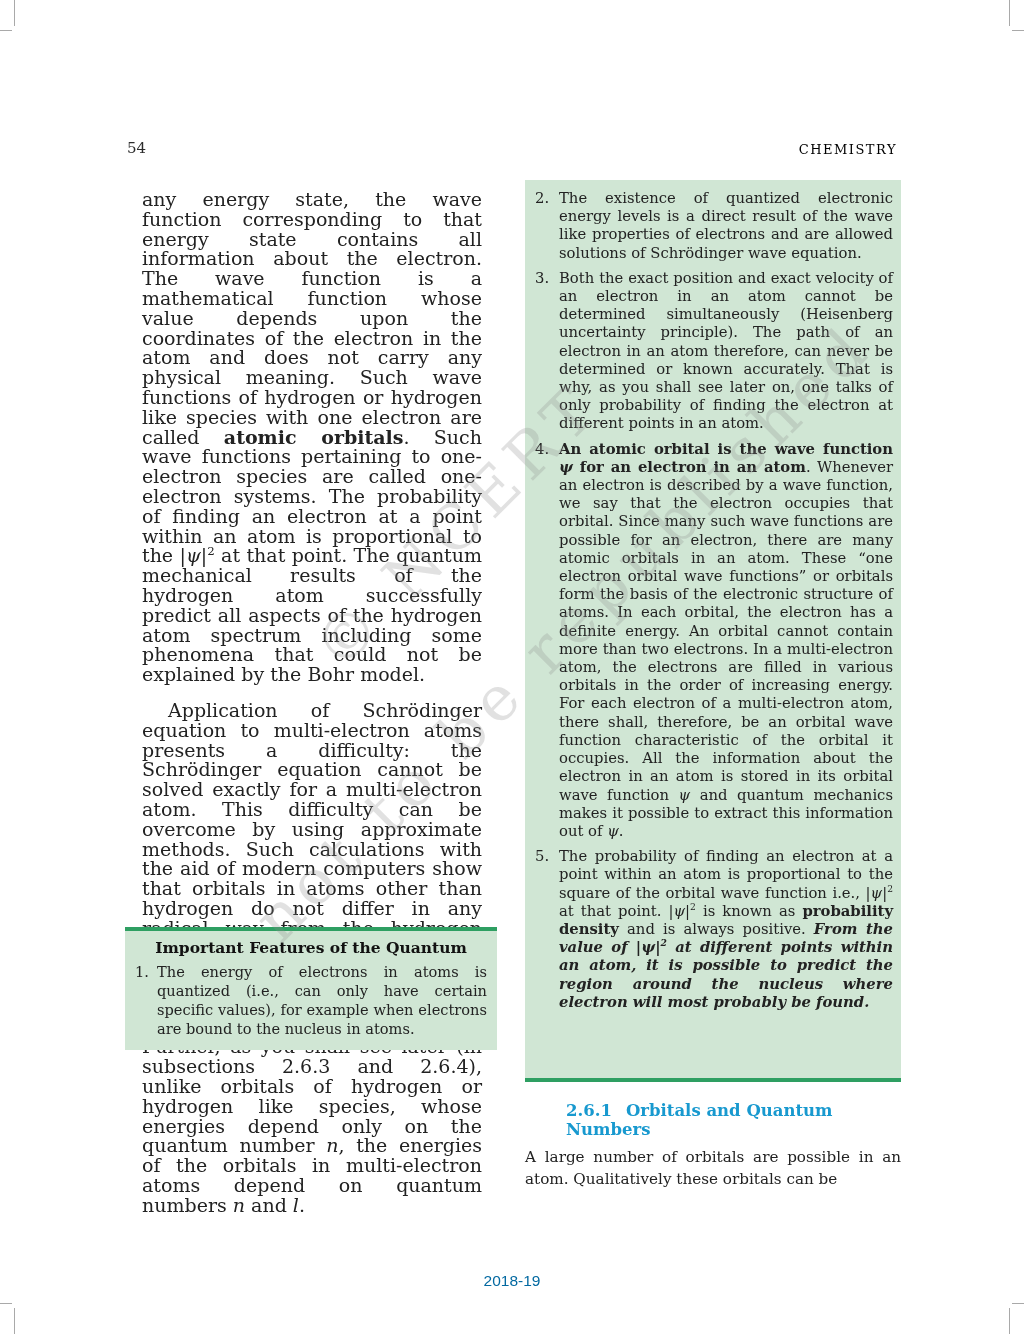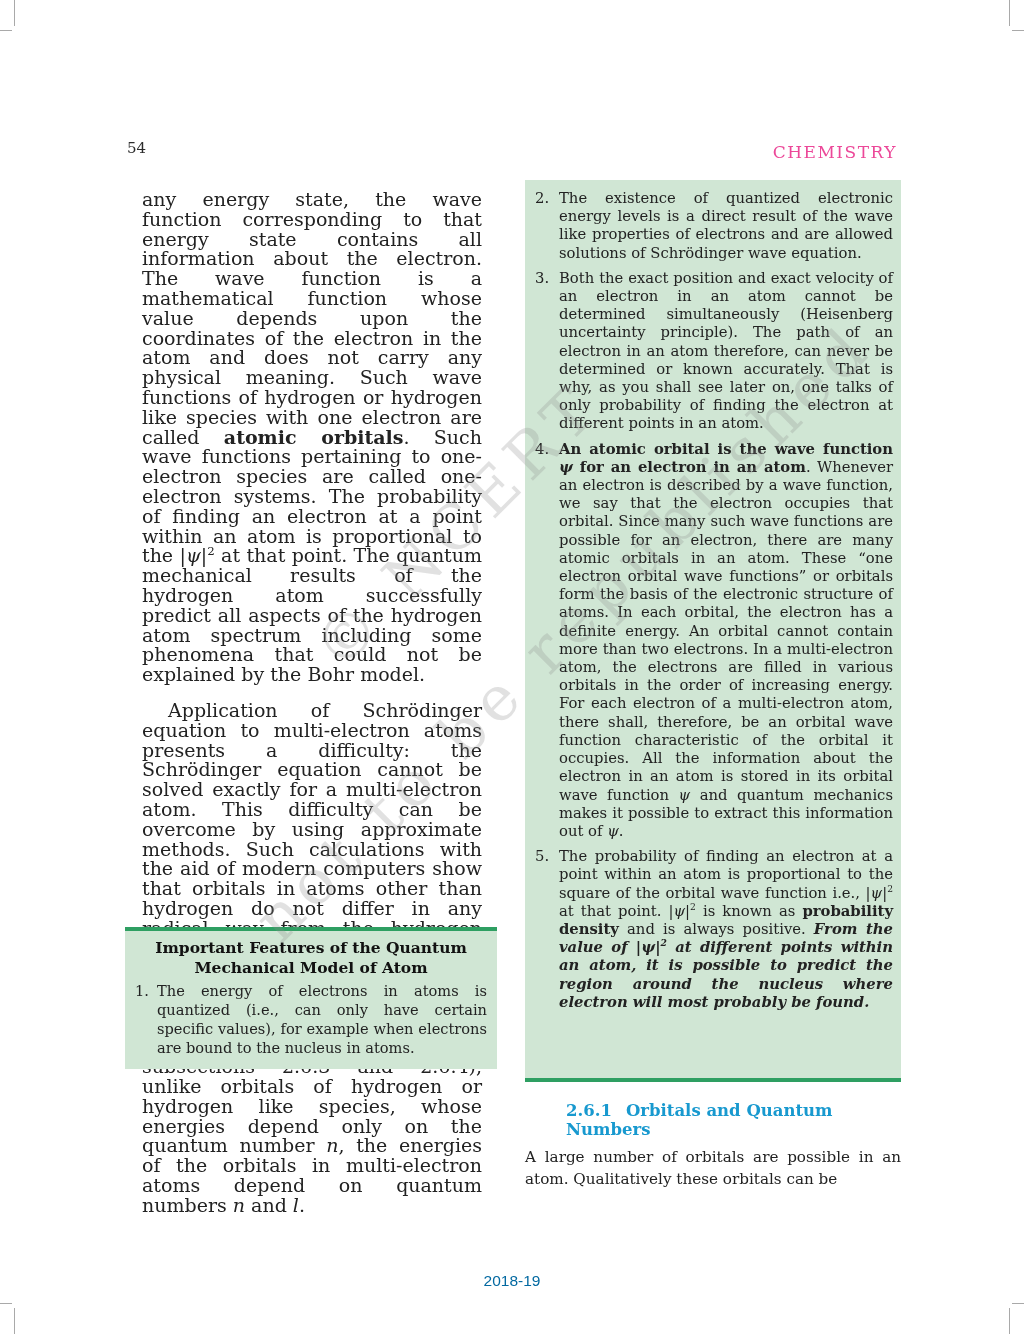--- a/index.html
+++ b/index.html
@@ -5,21 +5,21 @@
   html,body{margin:0;padding:0;background:#ffffff;}
   .page{
     position:relative;width:1024px;height:1334px;background:#ffffff;
     font-family:"DejaVu Serif","Liberation Serif",serif;color:#222;
     overflow:hidden;
   }
   
   .crop{position:absolute;background:#a9a9a9;}
   
   .pagenum{position:absolute;left:127px;top:139px;font-size:15px;color:#2b2b2b;}
-  .running-head{position:absolute;right:127px;top:142px;font-size:17px;letter-spacing:1.5px;color:#ec4899;}
+  .running-head{position:absolute;right:127px;top:142px;font-size:13px;letter-spacing:1.5px;color:#000000;}
   
   .col-left{position:absolute;left:126px;top:174px;width:372px;}
   .col-left p{margin:16px;font-size:19px;line-height:19.8px;text-align:justify;}
   .para-indent{text-indent:26px;margin-top:3px !important;}
   sup{font-size:0.62em;line-height:0;vertical-align:super;}
   
   .feature-box{
     position:absolute;left:125px;top:927px;width:352px;
     background:var(--panel-bg,#d0e6d4);
     border-top:4px solid var(--border-green,#2e9f62);
@@ -86,21 +86,20 @@
     <div>not to be republished</div>
   </div>
 
   <div class="col-left">
     <p><span>any energy state, the wave function corresponding to that energy state contains all information about the electron. The wave function is a mathematical function whose value depends upon the coordinates of the electron in the atom and does not carry any physical meaning. Such wave functions of hydrogen or hydrogen like species with one electron are called </span><span style="font-weight: bold;">atomic orbitals</span><span>. Such wave functions pertaining to one-electron species are called one-electron systems. The probability of finding an electron at a point within an atom is proportional to the |</span><span style="font-style: italic;">ψ</span><span>|</span><sup>2</sup><span> at that point. The quantum mechanical results of the hydrogen atom successfully predict all aspects of the hydrogen atom spectrum including some phenomena that could not be explained by the Bohr model.</span></p>
     <p class="para-indent"><span>Application of  Schrödinger equation to multi-electron atoms presents a difficulty: the Schrödinger equation cannot be solved exactly for a multi-electron atom. This difficulty can be overcome by using approximate methods. Such calculations with the aid of modern computers show that orbitals in atoms other than hydrogen do not differ in any radical way from the hydrogen orbitals discussed above. The principal difference lies in the consequence of increased nuclear charge. Because of this all the orbitals are somewhat contracted. Further, as you shall see later (in subsections 2.6.3 and 2.6.4), unlike orbitals of hydrogen or hydrogen like species, whose energies depend only on the quantum number </span><span style="font-style: italic;">n</span><span>, the energies of the orbitals in multi-electron atoms depend on quantum numbers </span><span style="font-style: italic;">n</span><span> and </span><span style="font-style: italic;">l</span><span>.</span></p>
   </div>
 
   <div class="feature-box">
     <div class="box-title">Important Features of the Quantum</div>
-    <div class="box-title">Mechanical Model of Atom</div>
     <div class="box-item">
       <span class="num">1.</span>
       <span class="itxt">The energy of electrons in atoms is quantized (i.e., can only have certain specific values), for example when electrons are bound to the nucleus in atoms.</span>
     </div>
   </div>
 
   <div class="col-right">
     <div class="right-panel">
       <div class="r-item">
         <span class="num">2.</span>

